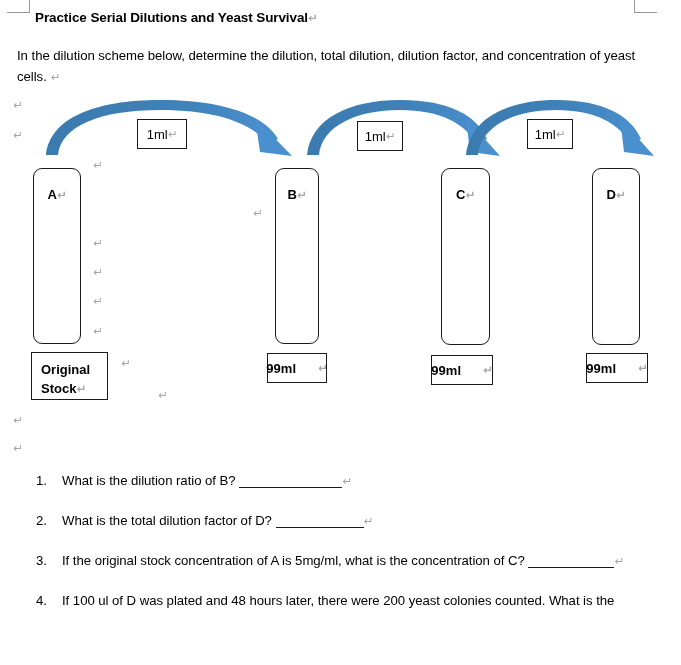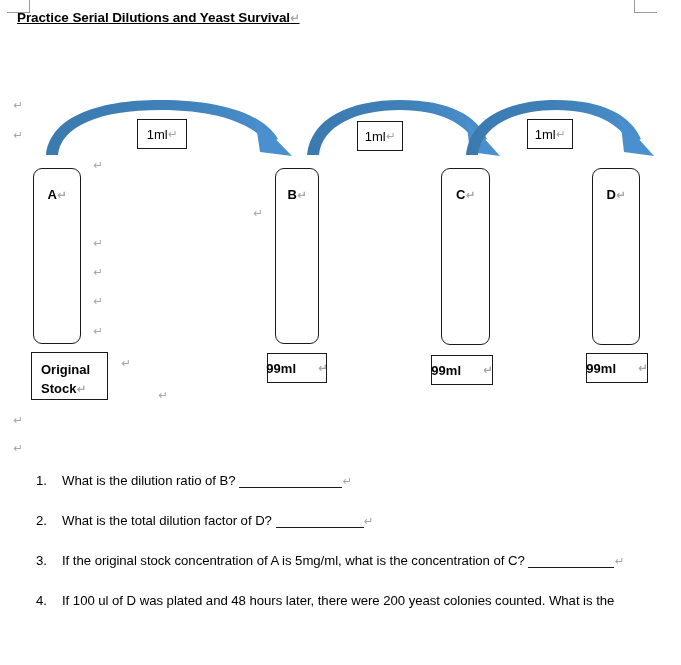--- a/index.html
+++ b/index.html
@@ -12,22 +12,22 @@
   }
   .pg{position:absolute;inset:0;}
 
   
   .corner{position:absolute;border-color:#9a9a9a;border-style:solid;width:22px;height:22px;}
   .corner.tl{left:7px;top:-10px;border-width:0 1px 1px 0;}
   .corner.tr{left:634px;top:-10px;border-width:0 0 1px 1px;}
 
   
   .title{
-    position:absolute;left:17px;top:10px;
-    font-size:13.5px;font-weight:bold;letter-spacing:-0.1px;white-space:nowrap;text-decoration:underline;
+    position:absolute;left:35px;top:10px;
+    font-size:13.5px;font-weight:bold;letter-spacing:-0.1px;white-space:nowrap;
   }
   .intro{
     position:absolute;left:17px;top:45px;width:630px;
     font-size:13.2px;line-height:21px;letter-spacing:-0.05px;
   }
 
   
   .pil{color:#a6a6a6;font-size:11.5px;font-family:"DejaVu Sans",sans-serif;}
   .pil-abs{position:absolute;color:#a6a6a6;font-size:11.5px;font-family:"DejaVu Sans",sans-serif;line-height:1;}
 
@@ -70,20 +70,21 @@
 </head>
 <body>
 
 <div class="pg">
 
   <div class="corner tl"></div>
   <div class="corner tr"></div>
 
   <div class="title"><span>Practice Serial Dilutions and Yeast Survival</span><span class="pil">↵</span></div>
 
+  <div class="intro"><span>In the dilution scheme below, determine the dilution, total dilution, dilution factor, and concentration of yeast cells.</span> <span class="pil">↵</span></div>
 
   <div class="pil-abs" style="left:13px;top:100px;">↵</div>
   <div class="pil-abs" style="left:13px;top:130px;">↵</div>
   <div class="pil-abs" style="left:93px;top:160px;">↵</div>
   <div class="pil-abs" style="left:93px;top:238px;">↵</div>
   <div class="pil-abs" style="left:93px;top:267px;">↵</div>
   <div class="pil-abs" style="left:93px;top:296px;">↵</div>
   <div class="pil-abs" style="left:93px;top:326px;">↵</div>
   <div class="pil-abs" style="left:253px;top:208px;">↵</div>
   <div class="pil-abs" style="left:121px;top:358px;">↵</div>

